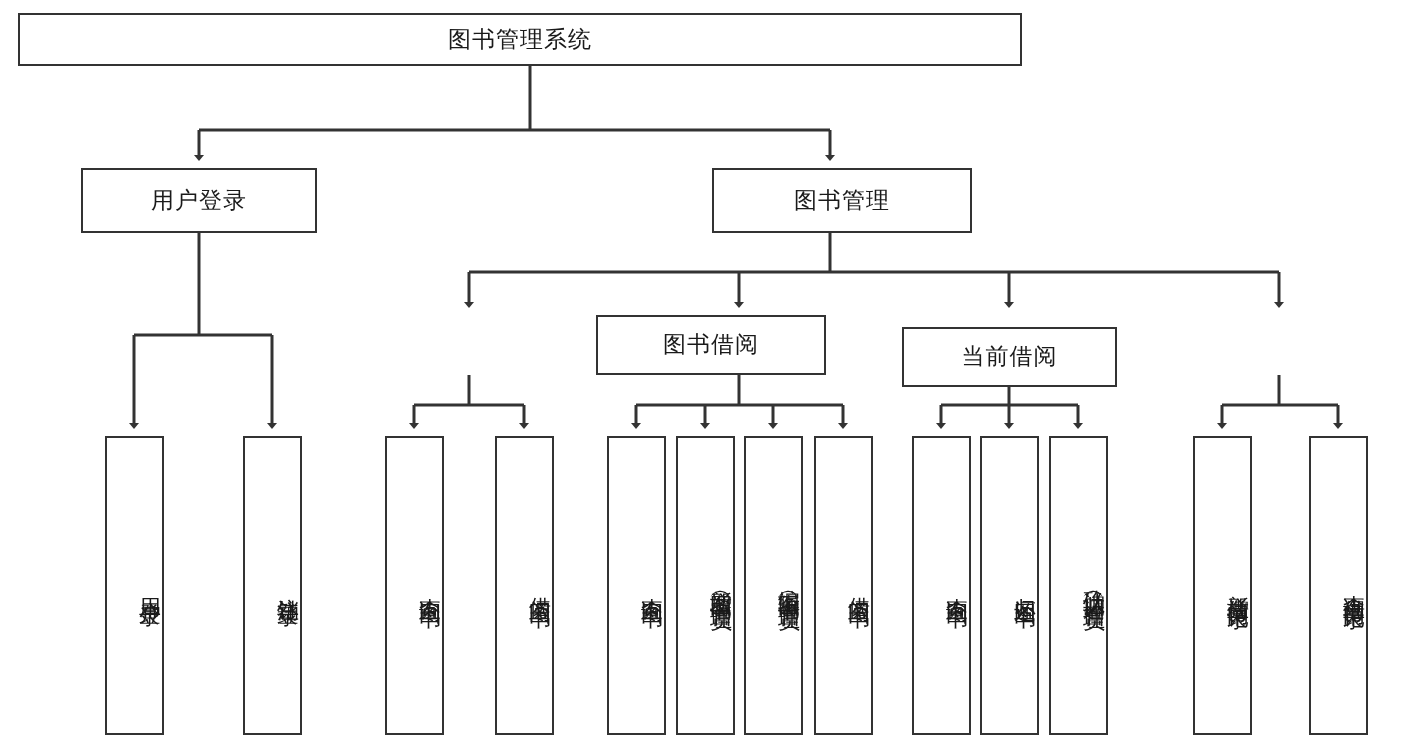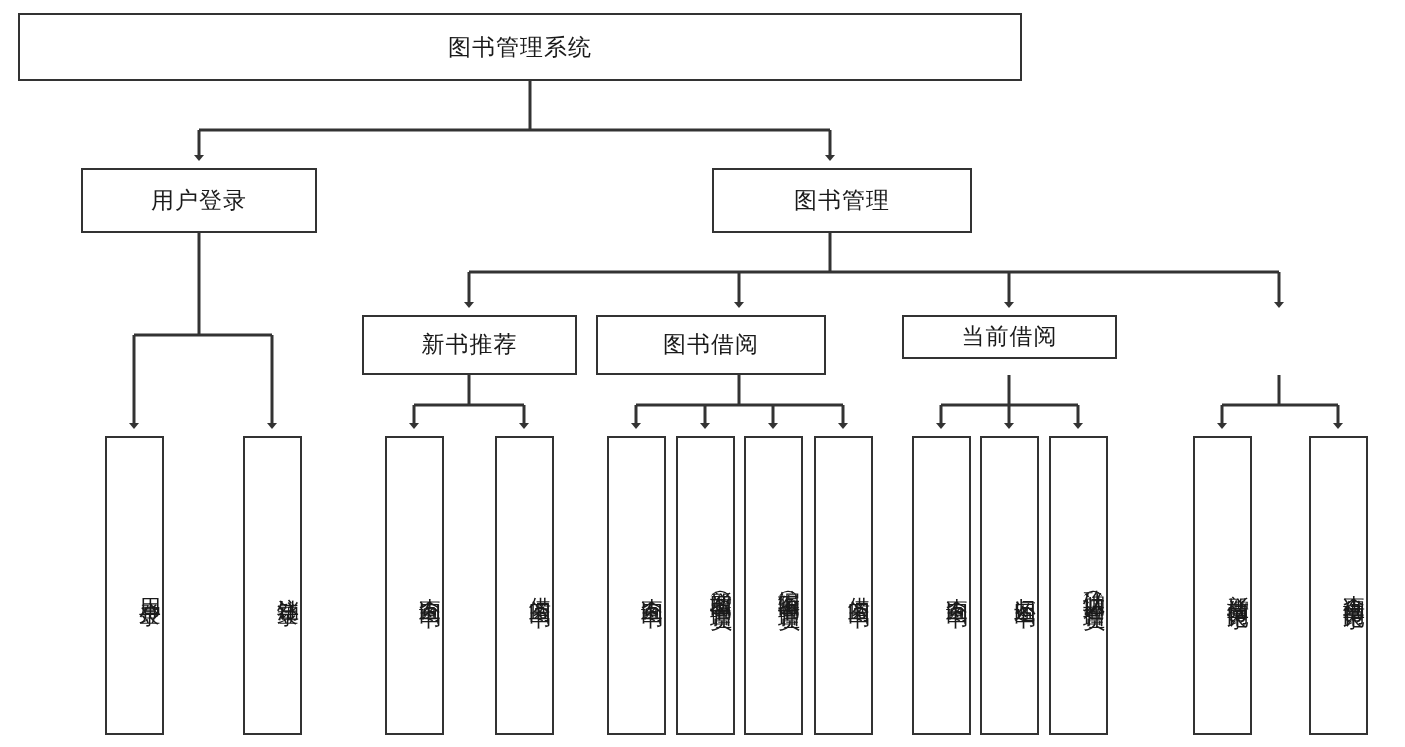--- a/index.html
+++ b/index.html
@@ -114,38 +114,35 @@
       <path d="M 1009,405 L 1009,426" marker-end="url(#arrow)"></path>
       <path d="M 1078,405 L 1078,426" marker-end="url(#arrow)"></path>
 
       <path d="M 1279,375 L 1279,405"></path>
       <path d="M 1222,405 L 1338,405"></path>
       <path d="M 1222,405 L 1222,426" marker-end="url(#arrow)"></path>
       <path d="M 1338,405 L 1338,426" marker-end="url(#arrow)"></path>
     </g>
   </svg>
 
-  <div class="node node-root" style="left:18px; top:13px; width:1004px; height:68px;">
+  <div class="node node-root" style="left:18px; top:13px; width:1004px; height:53px;">
     <span>图书管理系统</span>
   </div>
 
   <div class="node node-h" style="left:81px; top:168px; width:236px; height:65px;">
     <span>用户登录</span>
   </div>
   <div class="node node-h" style="left:712px; top:168px; width:260px; height:65px;">
     <span>图书管理</span>
   </div>
 
-  <div class="node node-h" style="left:362px; top:315px; width:215px; height:60px;">
-    <span>新书推荐</span>
-  </div>
   <div class="node node-h" style="left:596px; top:315px; width:230px; height:60px;">
     <span>图书借阅</span>
   </div>
-  <div class="node node-h" style="left:902px; top:315px; width:215px; height:44px;">
+  <div class="node node-h" style="left:902px; top:327px; width:215px; height:60px;">
     <span>当前借阅</span>
   </div>
 
   <div class="node node-v" style="left:105px; top:436px; width:59px; height:299px;">
     <span>用户登录</span>
   </div>
   <div class="node node-v" style="left:243px; top:436px; width:59px; height:299px;">
     <span>注销登录</span>
   </div>
 

